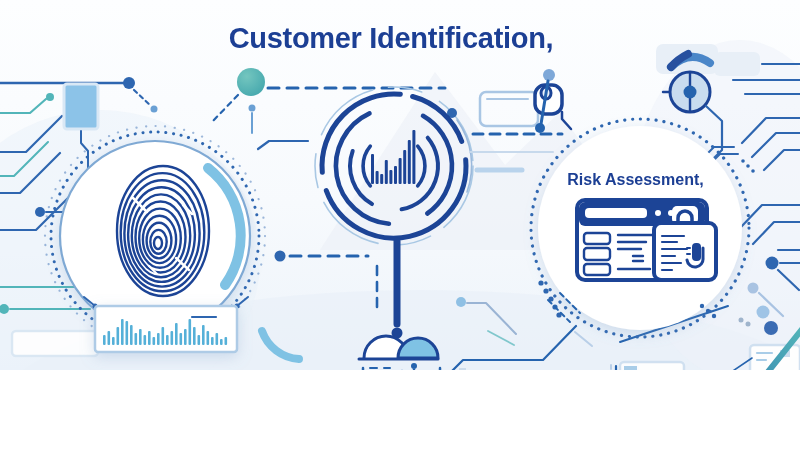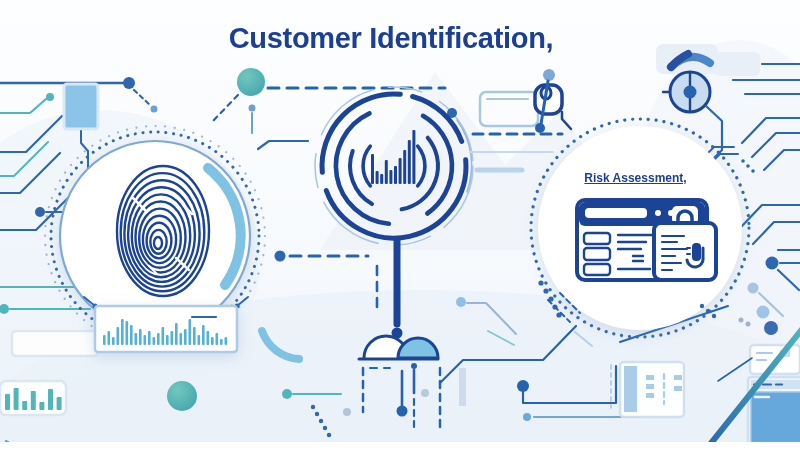--- a/index.html
+++ b/index.html
@@ -2,35 +2,35 @@
 <html style="--navy: #1c4496; --navy-text: #1c3f94; --blue: #2e66b0; --mid-blue: #2563ae; --light-blue: #7fc2e4; --sky: #8cc3e8; --pale-blue: #c9dcee; --teal: #52b5b9; --bar-blue: #55b0d8; --gray-dot: #b3c3d8; --screen-blue: #66a7dc;"><head>
 <meta charset="utf-8">
 <style>
   :root{
     --navy:#1c4496; --navy-text:#1c3f94; --blue:#2e66b0; --mid-blue:#2563ae;
     --light-blue:#7fc2e4; --sky:#8cc3e8; --pale-blue:#c9dcee; --teal:#52b5b9;
     --bar-blue:#55b0d8; --gray-dot:#b3c3d8;
   }
   html,body{margin:0;padding:0;}
   #stage{
-    position:relative;width:800px;height:442px;overflow:hidden;
+    position:relative;width:800px;height:370px;overflow:hidden;
     background:linear-gradient(180deg,#fdfeff 0%,#f7fafd 55%,#edf3fa 100%);
     font-family:"Liberation Sans",sans-serif;
   }
   #stage svg{position:absolute;left:0;top:0;}
   svg *{stroke-linecap:round;stroke-linejoin:round;}
   .nf{fill:none;}
   .sN{stroke:var(--navy);} .sB{stroke:var(--blue);} .sM{stroke:var(--mid-blue);}
   .sT{stroke:var(--teal);} .sL{stroke:var(--light-blue);}
   .fN{fill:var(--navy);} .fB{fill:var(--blue);} .fM{fill:var(--mid-blue);}
   .fT{fill:var(--teal);} .fL{fill:var(--light-blue);} .fS{fill:var(--sky);}
   .label{position:absolute;color:var(--navy-text);font-weight:700;}
   .title{left:0;top:22px;width:800px;text-align:center;font-size:29px;line-height:1.15;
          letter-spacing:-0.3px;transform:translateX(-9px);}
-  .risk-label{left:563px;top:171px;width:145px;text-align:center;font-size:12px;text-decoration:underline;}
+  .risk-label{left:563px;top:171px;width:145px;text-align:center;font-size:16px;}
   .monitoring-label{left:603px;top:300px;width:105px;text-align:center;font-size:16px;}
 </style>
 </head>
 <body>
 
 <div id="stage">
 <svg width="800" height="457" viewBox="0 0 800 457">
   <defs>
     <radialGradient id="gTeal" cx="35%" cy="30%" r="80%">
       <stop offset="0%" stop-color="#74c6bf"></stop>

